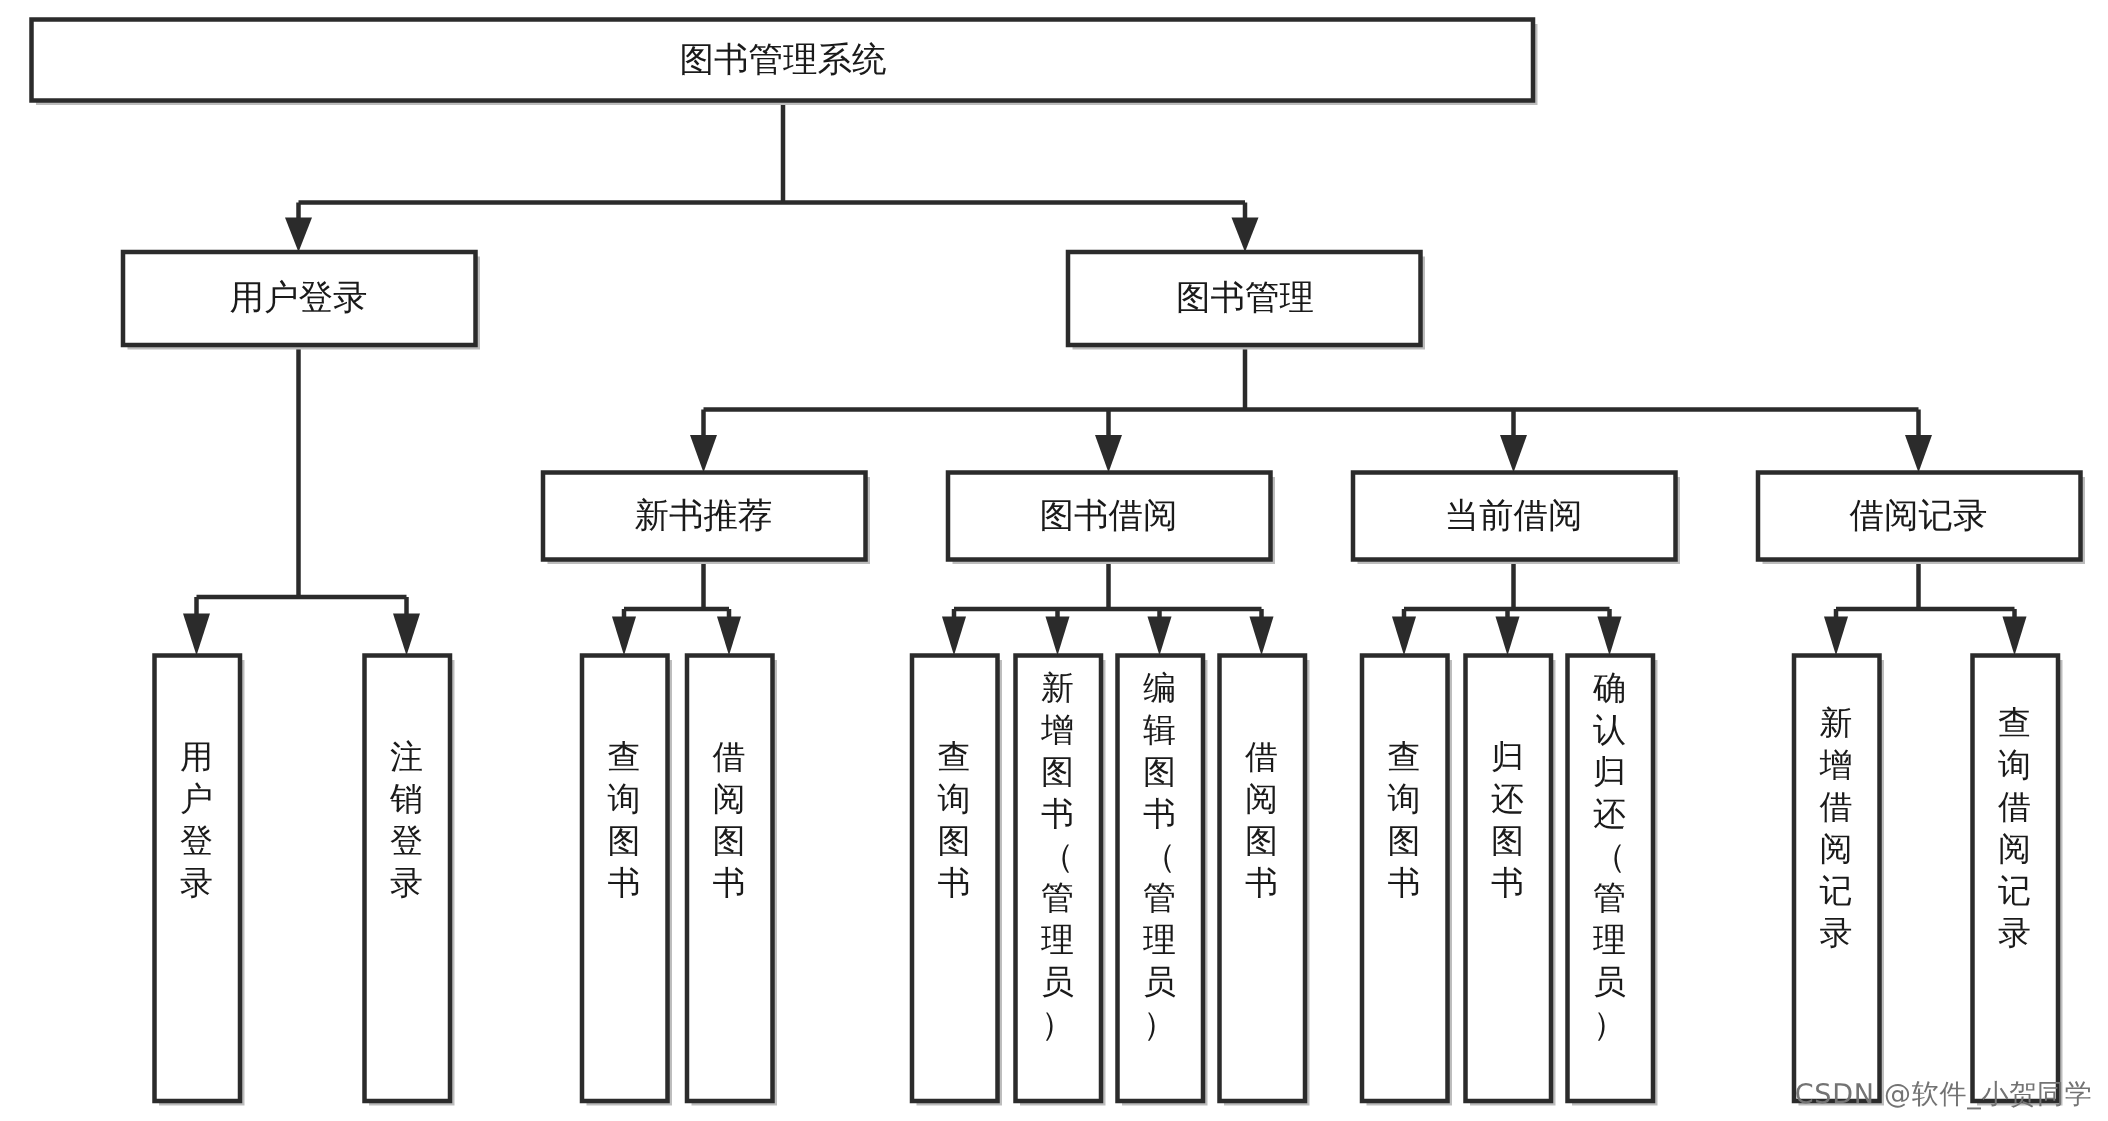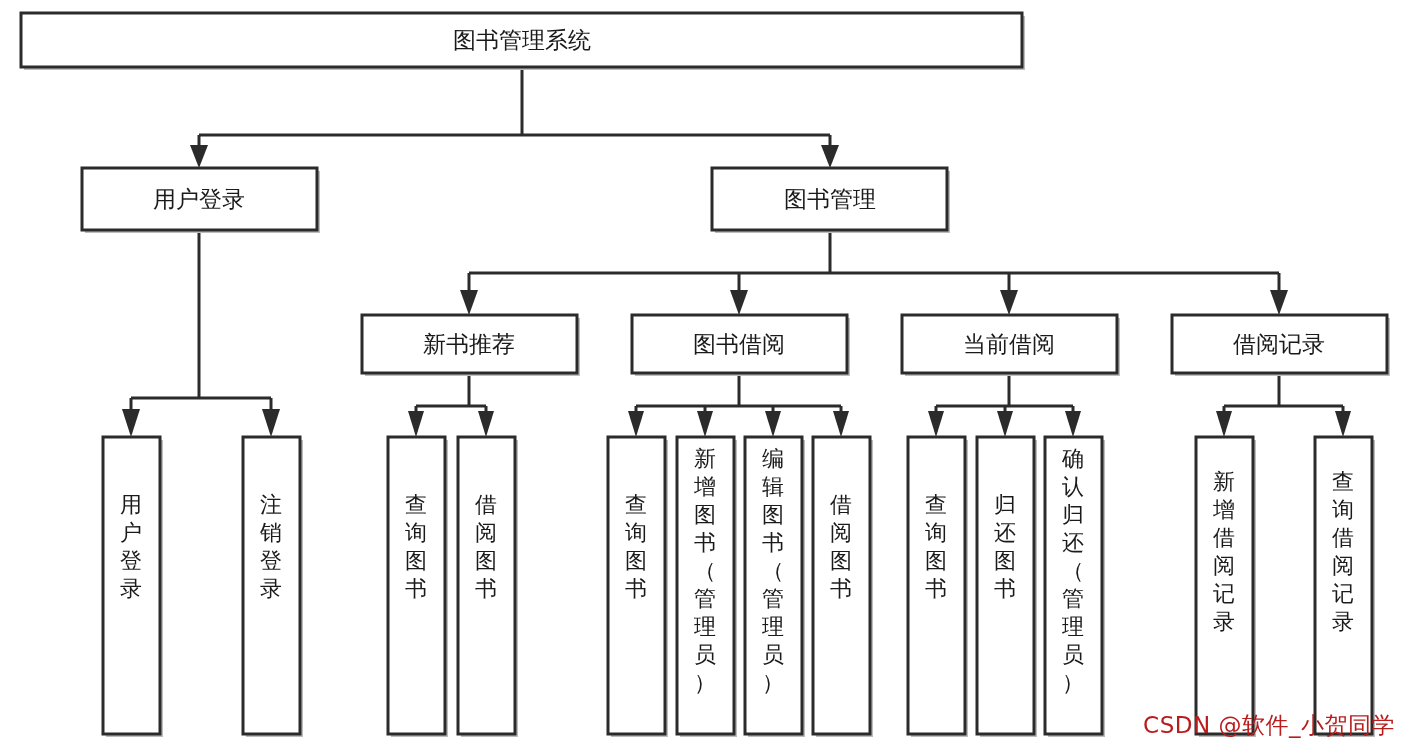--- a/index.html
+++ b/index.html
@@ -56,22 +56,22 @@
     font-family: "DejaVu Sans", "Liberation Sans", sans-serif;
     fill: #1a1a1a;
     font-size: 22px;
     text-anchor: middle;
   }
   .watermark {
     position: absolute;
     right: 10px;
     bottom: 6px;
     font-family: "DejaVu Sans", "Liberation Sans", sans-serif;
-    font-size: 23px;
-    color: #b91c1c;
+    font-size: 18px;
+    color: #737373;
     white-space: nowrap;
     pointer-events: none;
     letter-spacing: 0.5px;
   }
 </style>
 </head>
 <body>
 
 <div id="diagram-root">
 

